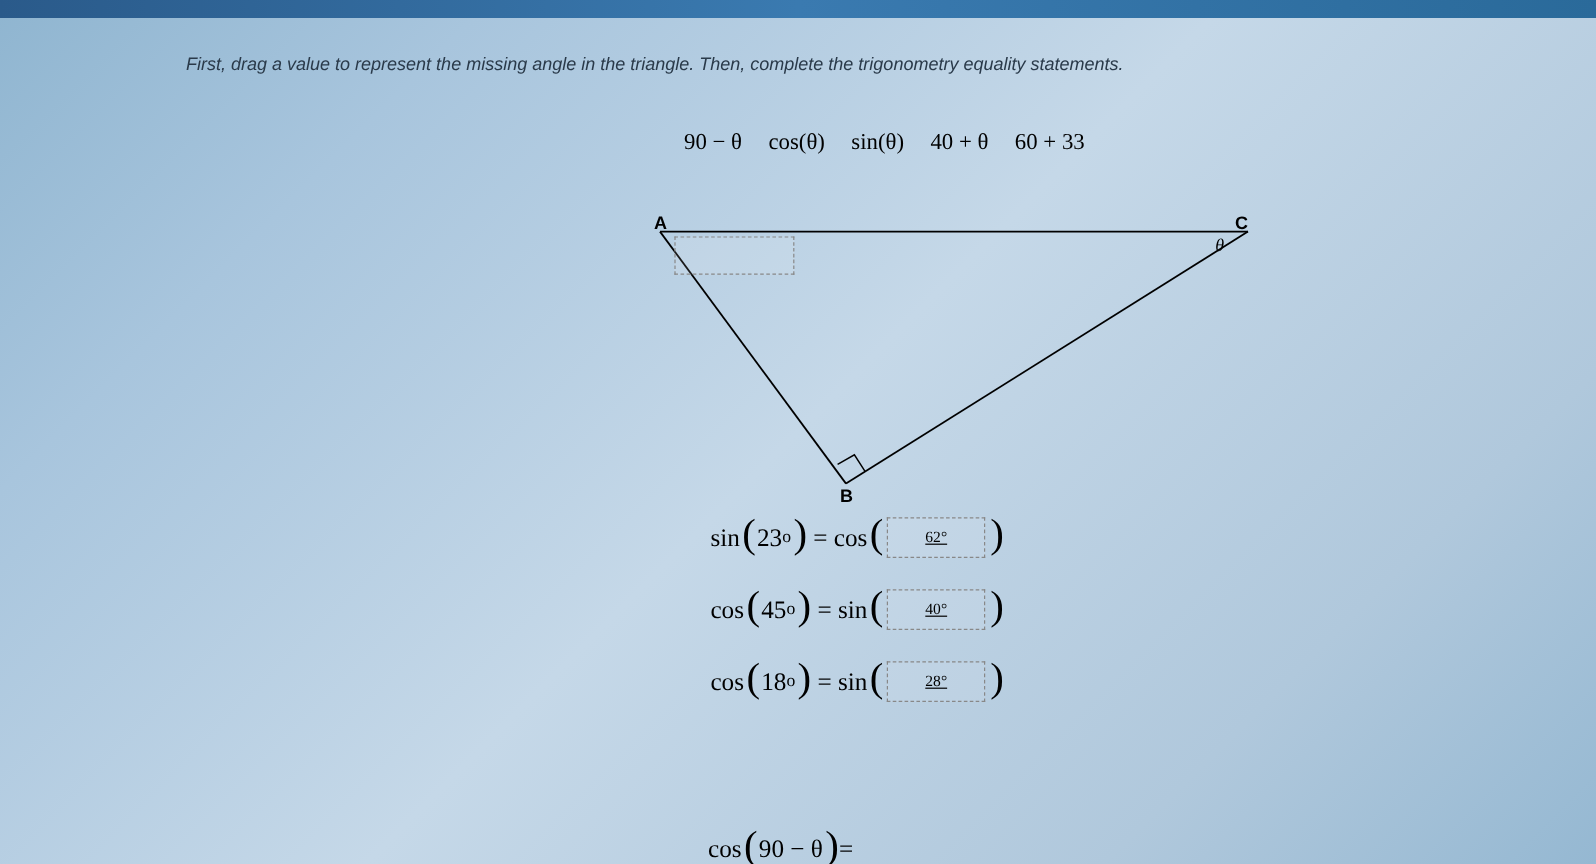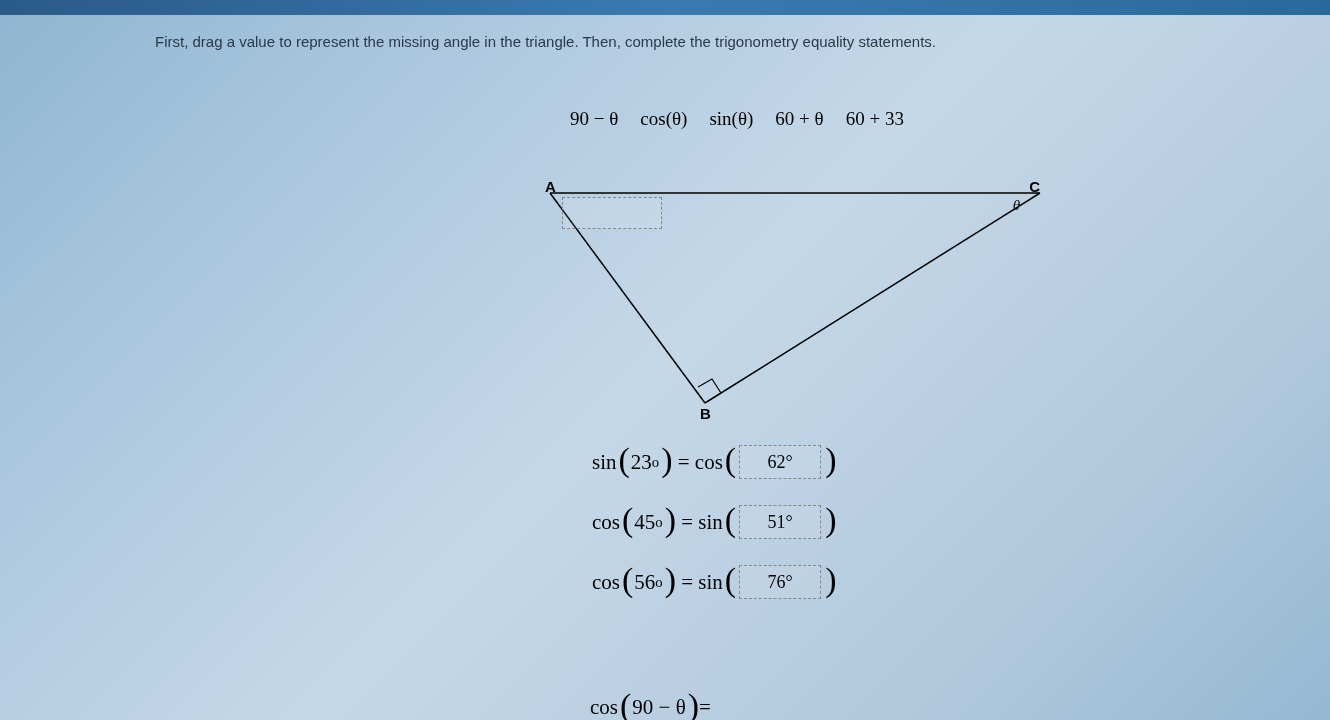--- a/index.html
+++ b/index.html
@@ -9,23 +9,24 @@
       background: linear-gradient(135deg, #8fb5d0 0%, #a8c5dd 20%, #c5d8e8 50%, #b0c8dc 80%, #95b8d2 100%);
       font-family: Arial, sans-serif;
       overflow: hidden;
       position: relative;
     }
     .top-bar {
       height: 15px;
       background: linear-gradient(90deg, #2a5a8a 0%, #3a7ab0 50%, #2a6a9a 100%);
     }
     .instruction {
-      padding: 18px 0 0 155px;
+      padding: 30px 0 0 155px;
       font-size: 15px;
       color: #2a3a4a;
+      font-style: italic;
     }
     .tokens-row {
       position: absolute;
       top: 108px;
       left: 570px;
       display: flex;
       gap: 22px;
       font-size: 19px;
       color: #000;
       font-family: 'Times New Roman', serif;
@@ -63,21 +64,21 @@
       position: absolute;
       top: 22px;
       left: 32px;
       width: 100px;
       height: 32px;
       border: 1.5px dashed #888;
       background: rgba(255,255,255,0.1);
     }
     .equations {
       position: absolute;
-      top: 445px;
+      top: 431px;
       left: 592px;
       display: flex;
       flex-direction: column;
       gap: 26px;
       font-family: 'Times New Roman', serif;
       font-size: 21px;
       color: #000;
       justify-content: space-between;
     }
     .equation {
@@ -102,22 +103,23 @@
       top: -2px;
     }
     .answer-box {
       display: inline-flex;
       align-items: center;
       justify-content: center;
       min-width: 82px;
       height: 34px;
       border: 1.5px dashed #888;
       margin: 0 2px;
-      font-size: 18px;
+      font-size: 13px;
       background: rgba(255,255,255,0.08);
+      text-decoration: underline;
     }
     .deg { font-size: 0.7em; vertical-align: super; }
     .partial-row {
       position: absolute;
       top: 695px;
       left: 590px;
       font-family: 'Times New Roman', serif;
       font-size: 21px;
       color: #000;
       display: flex;
@@ -128,21 +130,21 @@
 <body>
 
 <div class="top-bar"></div>
 
 <div class="instruction">First, drag a value to represent the missing angle in the triangle. Then, complete the trigonometry equality statements.</div>
 
 <div class="tokens-row">
   <span class="token">90 − θ</span>
   <span class="token">cos(θ)</span>
   <span class="token">sin(θ)</span>
-  <span class="token">60 + θ</span>
+  <span class="token">40 + θ</span>
   <span class="token">60 + 33</span>
 </div>
 
 <div class="triangle-container">
   <svg width="520" height="250">
     <line x1="20" y1="18" x2="510" y2="18" stroke="#000" stroke-width="1.5"></line>
     <line x1="20" y1="18" x2="175" y2="228" stroke="#000" stroke-width="1.5"></line>
     <line x1="510" y1="18" x2="175" y2="228" stroke="#000" stroke-width="1.5"></line>
     <polyline points="168,212 182,204 191,218" fill="none" stroke="#000" stroke-width="1.2"></polyline>
   </svg>
@@ -169,34 +171,34 @@
 
   <div class="equation">
     <span>cos</span>
     <span class="lparen">(</span>
     <span>45</span>
       <span class="deg">o</span>
     <span class="rparen">)</span>
     <span>&nbsp;=&nbsp;</span>
     <span>sin</span>
     <span class="lparen">(</span>
-    <span class="answer-box">51°</span>
+    <span class="answer-box">40°</span>
     <span class="rparen">)</span>
   </div>
 
   <div class="equation">
     <span>cos</span>
     <span class="lparen">(</span>
-    <span>56</span>
+    <span>18</span>
       <span class="deg">o</span>
     <span class="rparen">)</span>
     <span>&nbsp;=&nbsp;</span>
     <span>sin</span>
     <span class="lparen">(</span>
-    <span class="answer-box">76°</span>
+    <span class="answer-box">28°</span>
     <span class="rparen">)</span>
   </div>
 </div>
 
 <div class="partial-row">
   <span>cos</span>
   <span class="lparen">(</span>
   <span>90 − θ</span>
   <span class="rparen">)</span>
   <span> =</span>

